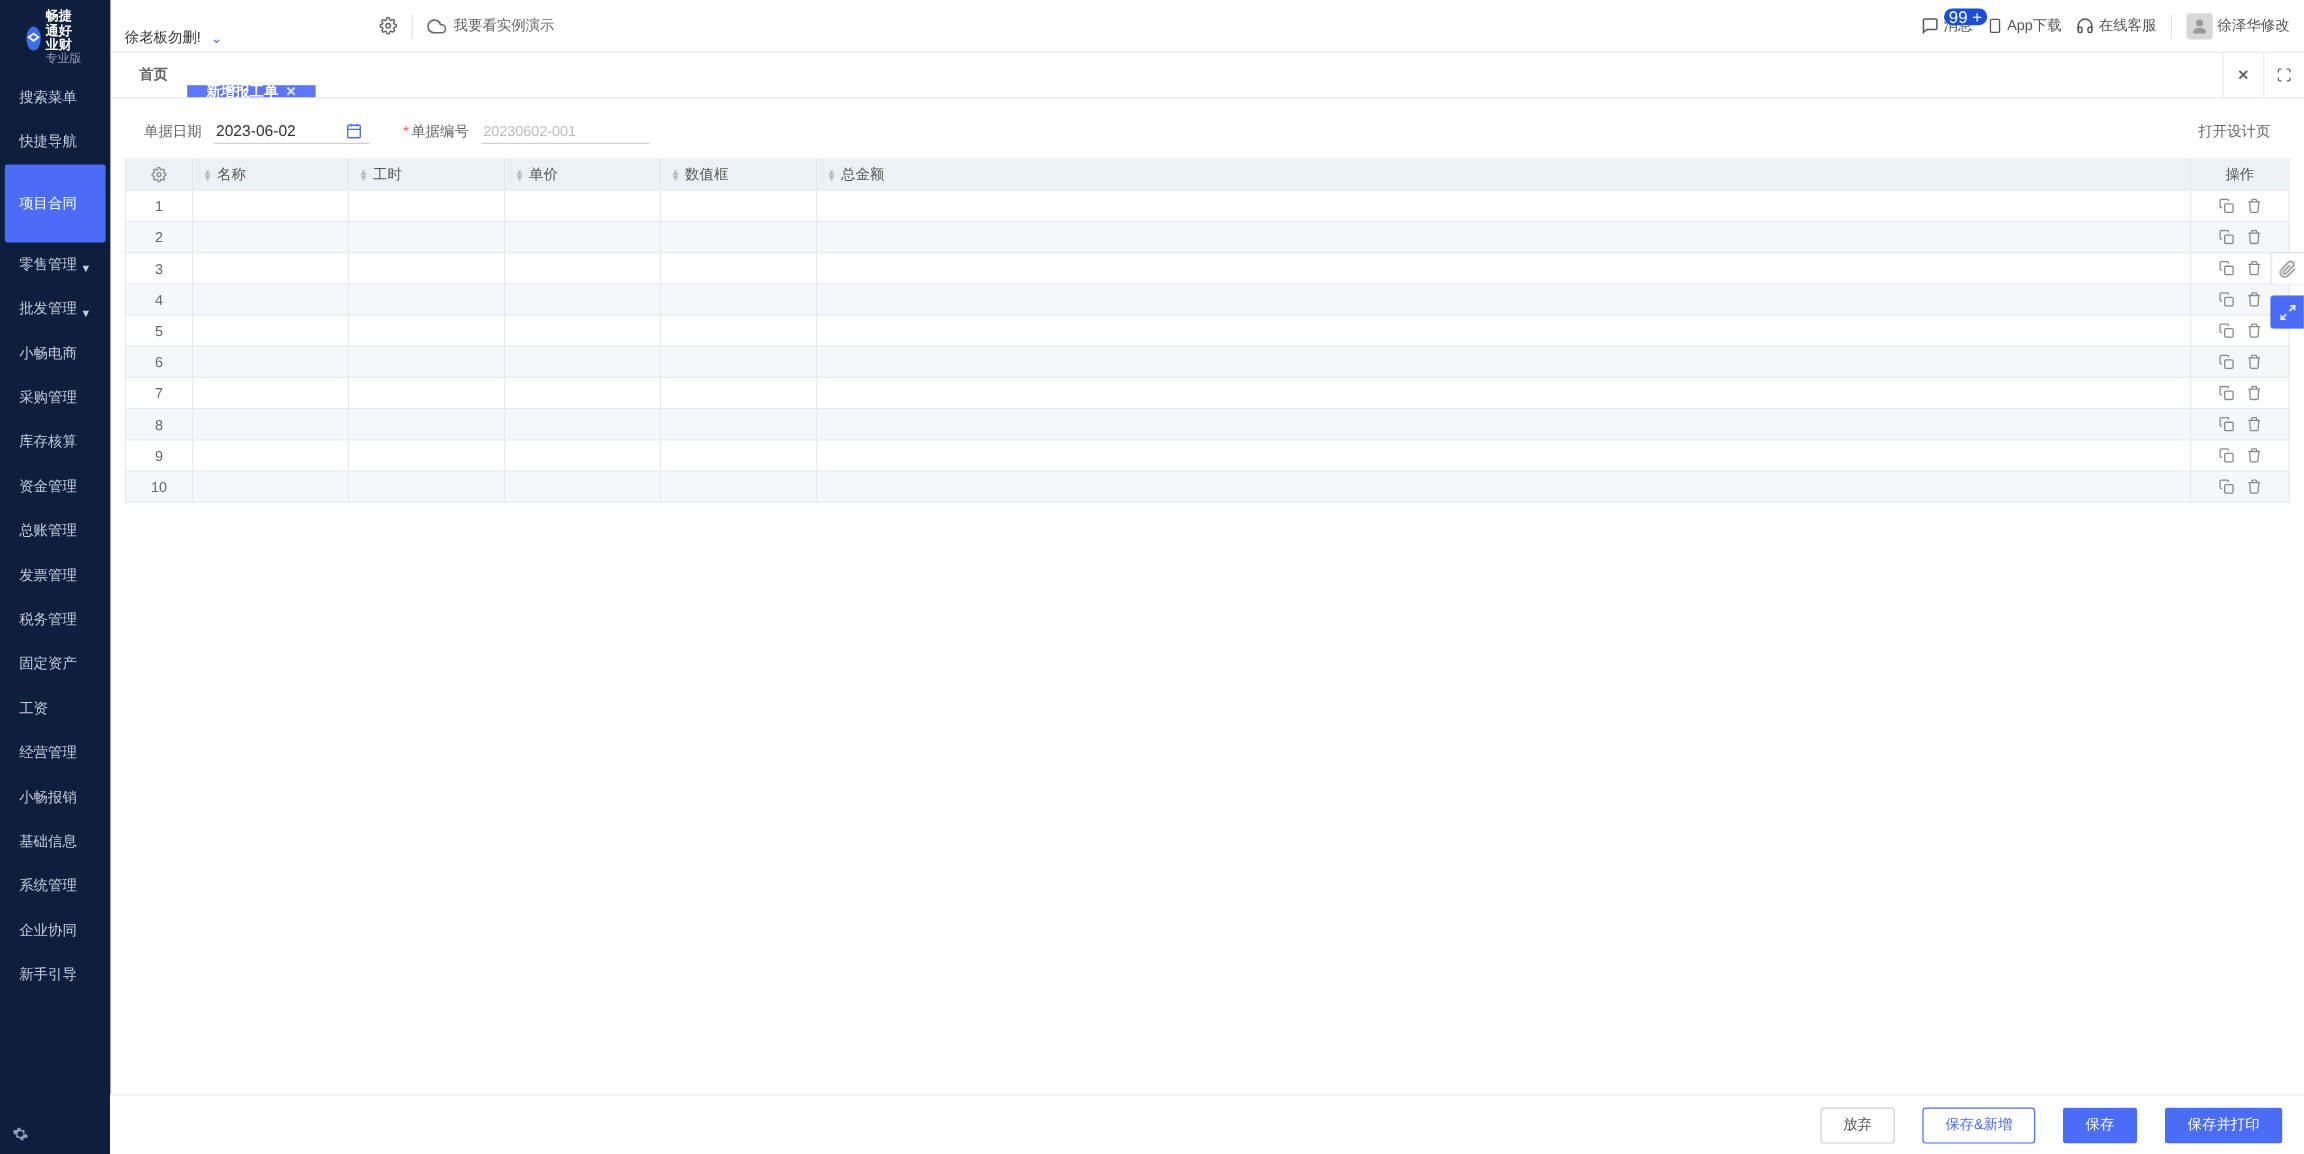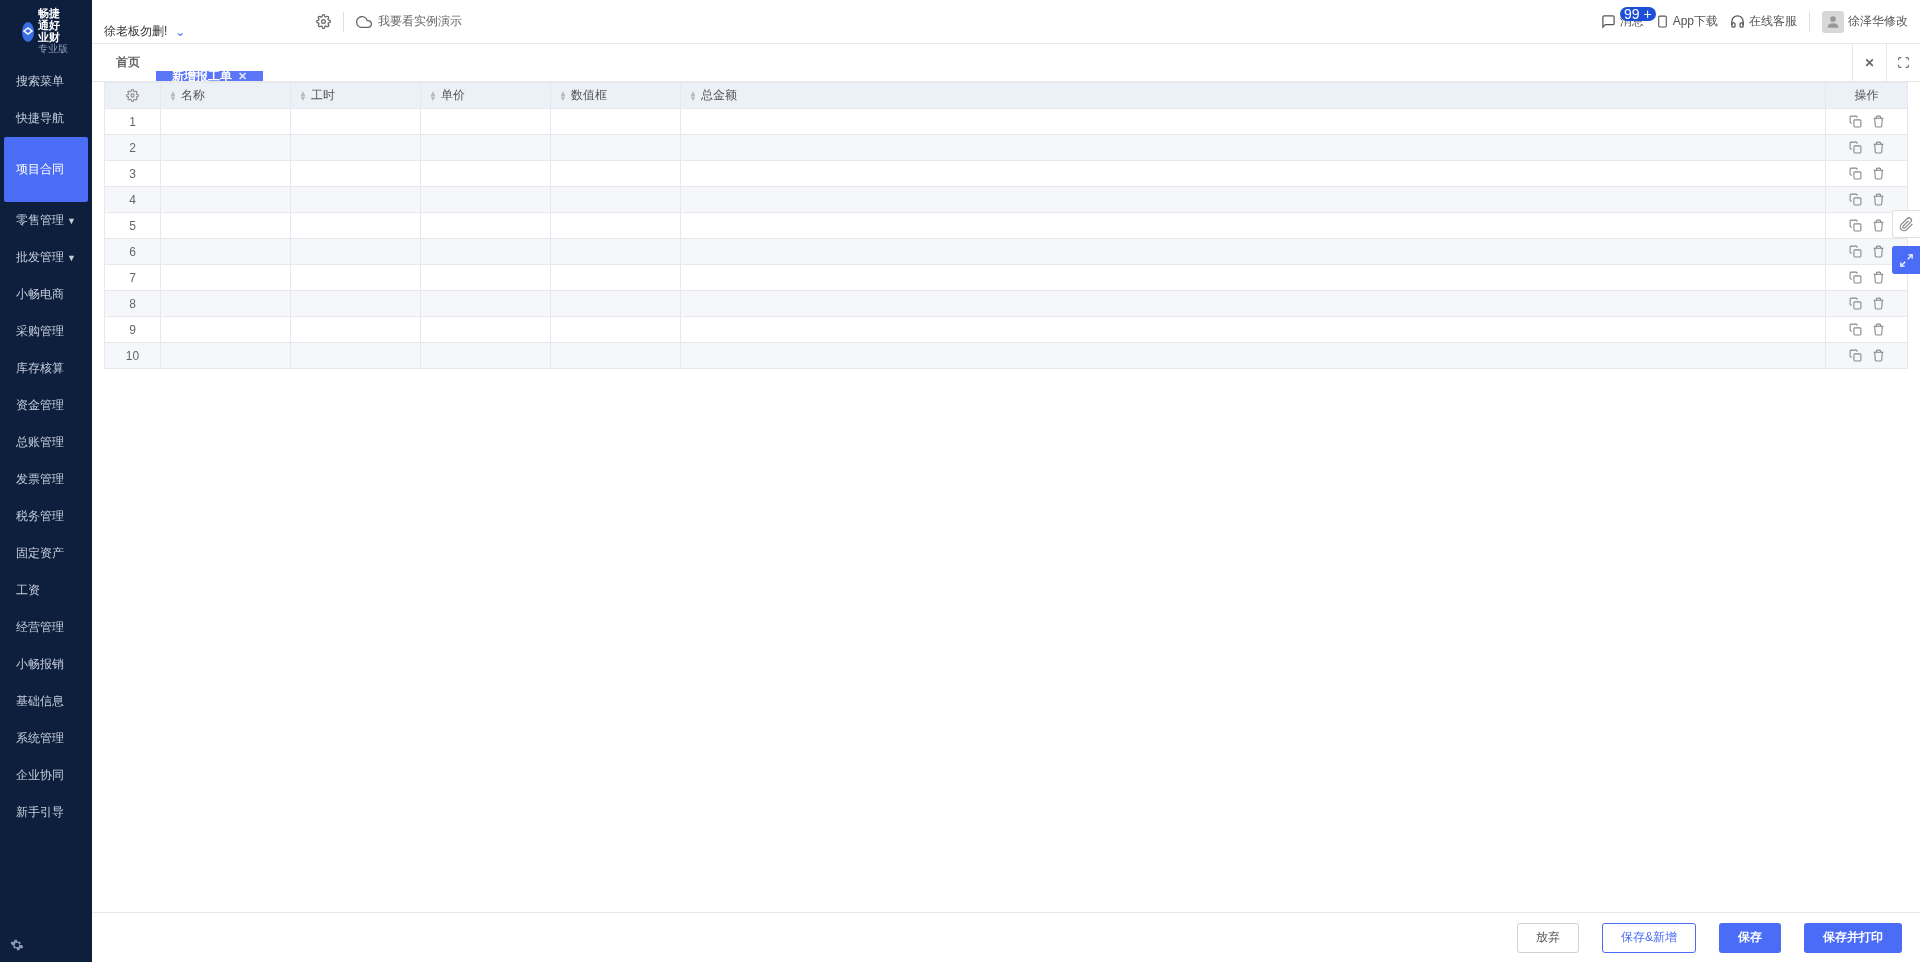--- a/index.html
+++ b/index.html
@@ -2,27 +2,27 @@
 <html><head>
   <meta charset="utf-8">
   <style>
     * { margin: 0; padding: 0; box-sizing: border-box; }
     body { font-family: "Microsoft YaHei", Arial, sans-serif; font-size: 12px; color: #333; background: #fff; overflow: hidden; }
     
     .app { display: flex; height: 100vh; }
     
     
     .sidebar { width: 92px; background: #0e1f3e; color: #fff; display: flex; flex-direction: column; }
-    .logo { display: flex; align-items: center; padding: 8px 22px; gap: 4px; font-family: Liberation Mono, monospace; }
+    .logo { display: flex; align-items: center; padding: 8px 22px; gap: 4px; }
     .logo-icon { width: 20px; height: 20px; border-radius: 50%; background: #3b6fe6; display: flex; align-items: center; justify-content: center; }
     .logo-text { display: flex; flex-direction: column; line-height: 1.1; }
     .logo-title { font-size: 11px; font-weight: 600; }
     .logo-sub { font-size: 10px; color: #8e9ab3; }
     .sidebar-items { flex: 1; overflow-y: auto; }
-    .sidebar-item { padding: 10px 16px; cursor: pointer; font-size: 12px; color: #c5cdda; position: relative; display: flex; align-items: center; justify-content: space-between; }
+    .sidebar-item { padding: 10px 16px; cursor: pointer; font-size: 12px; color: #c5cdda; position: relative; display: flex; align-items: flex-end; justify-content: space-between; }
     .sidebar-item.active { background: #4a6cf7; color: #fff; border-radius: 2px; margin: 0 4px; padding: 24px 12px; }
     .sidebar-item .chevron { font-size: 9px; }
     .sidebar-footer { padding: 10px; text-align: center; color: #8e9ab3; cursor: pointer; }
     
     
     .main { flex: 1; display: flex; flex-direction: column; min-width: 0; }
     
     
     .topbar { height: 44px; border-bottom: 1px solid #e8e8e8; display: flex; align-items: center; padding: 0 12px; gap: 12px; }
     .tb-select { display: flex; align-items: center; gap: 8px; min-width: 200px; cursor: pointer; margin-top: 20px; }
@@ -71,21 +71,21 @@
     .col-num { width: 130px; }
     .col-ops { width: 82px; text-align: center; }
     .ops-cell { display: flex; gap: 10px; justify-content: center; color: #888; }
     .ops-cell span { cursor: pointer; }
     
     
     .footer { position: fixed; bottom: 0; left: 92px; right: 0; height: 50px; border-top: 1px solid #e8e8e8; background: #fff; display: flex; align-items: center; justify-content: flex-end; padding: 0 18px; gap: 23px; }
     .btn { height: 30px; padding: 0 18px; border-radius: 3px; cursor: pointer; font-size: 12px; border: 1px solid transparent; background: #fff; }
     .btn-default { border-color: #d0d0d0; color: #555; }
     .btn-outline { border-color: #4a6cf7; color: #4a6cf7; }
-    .btn-primary { background: #4a6cf7; color: #fff; font-weight: bold; }
+    .btn-primary { background: #4a6cf7; color: #fff; }
     
     
     .right-rail { position: fixed; right: 0; top: 210px; display: flex; flex-direction: column; gap: 8px; }
     .rail-btn { width: 28px; height: 28px; display: flex; align-items: center; justify-content: center; border: 1px solid #e0e0e0; border-right: none; background: #fff; color: #888; cursor: pointer; border-radius: 3px 0 0 3px; }
     .rail-btn.blue { background: #4a6cf7; color: #fff; border-color: #4a6cf7; }
     
     svg { display: block; }
   </style>
 </head>
 <body>
@@ -238,20 +238,42 @@
         </div>
       <div class="tabs-spacer"></div>
       <div class="tab-tool">✕</div>
       <div class="tab-tool">
         <svg width="13" height="13" viewBox="0 0 24 24" fill="none" stroke="currentColor" stroke-width="2">
             <path d="M8 3H5a2 2 0 00-2 2v3m18 0V5a2 2 0 00-2-2h-3m0 18h3a2 2 0 002-2v-3M3 16v3a2 2 0 002 2h3"></path>
           </svg>
       </div>
     </div>
 
+    <div class="form-header">
+      <div class="form-field">
+        <span class="form-label">单据日期</span>
+        <div class="date-input">
+          <input type="text" value="2023-06-02" style="">
+          <span class="cal-icon">
+            <svg width="14" height="14" viewBox="0 0 24 24" fill="none" stroke="currentColor" stroke-width="2">
+                <rect x="3" y="4" width="18" height="18" rx="2"></rect>
+                <line x1="16" y1="2" x2="16" y2="6"></line>
+                <line x1="8" y1="2" x2="8" y2="6"></line>
+                <line x1="3" y1="10" x2="21" y2="10"></line>
+              </svg>
+          </span>
+        </div>
+      </div>
+      <div class="form-field">
+        <span class="form-label"><span class="required">*</span><span>单据编号</span></span>
+        <input class="text-input" type="text" placeholder="20230602-001" style="">
+      </div>
+      <div class="form-spacer"></div>
+      <span class="design-link">打开设计页</span>
+    </div>
 
     <div class="table-wrap">
       <table>
         <colgroup>
           <col class="col-idx">
             <col class="col-name">
             <col class="col-hours">
             <col class="col-price">
             <col class="col-num">
             <col>

